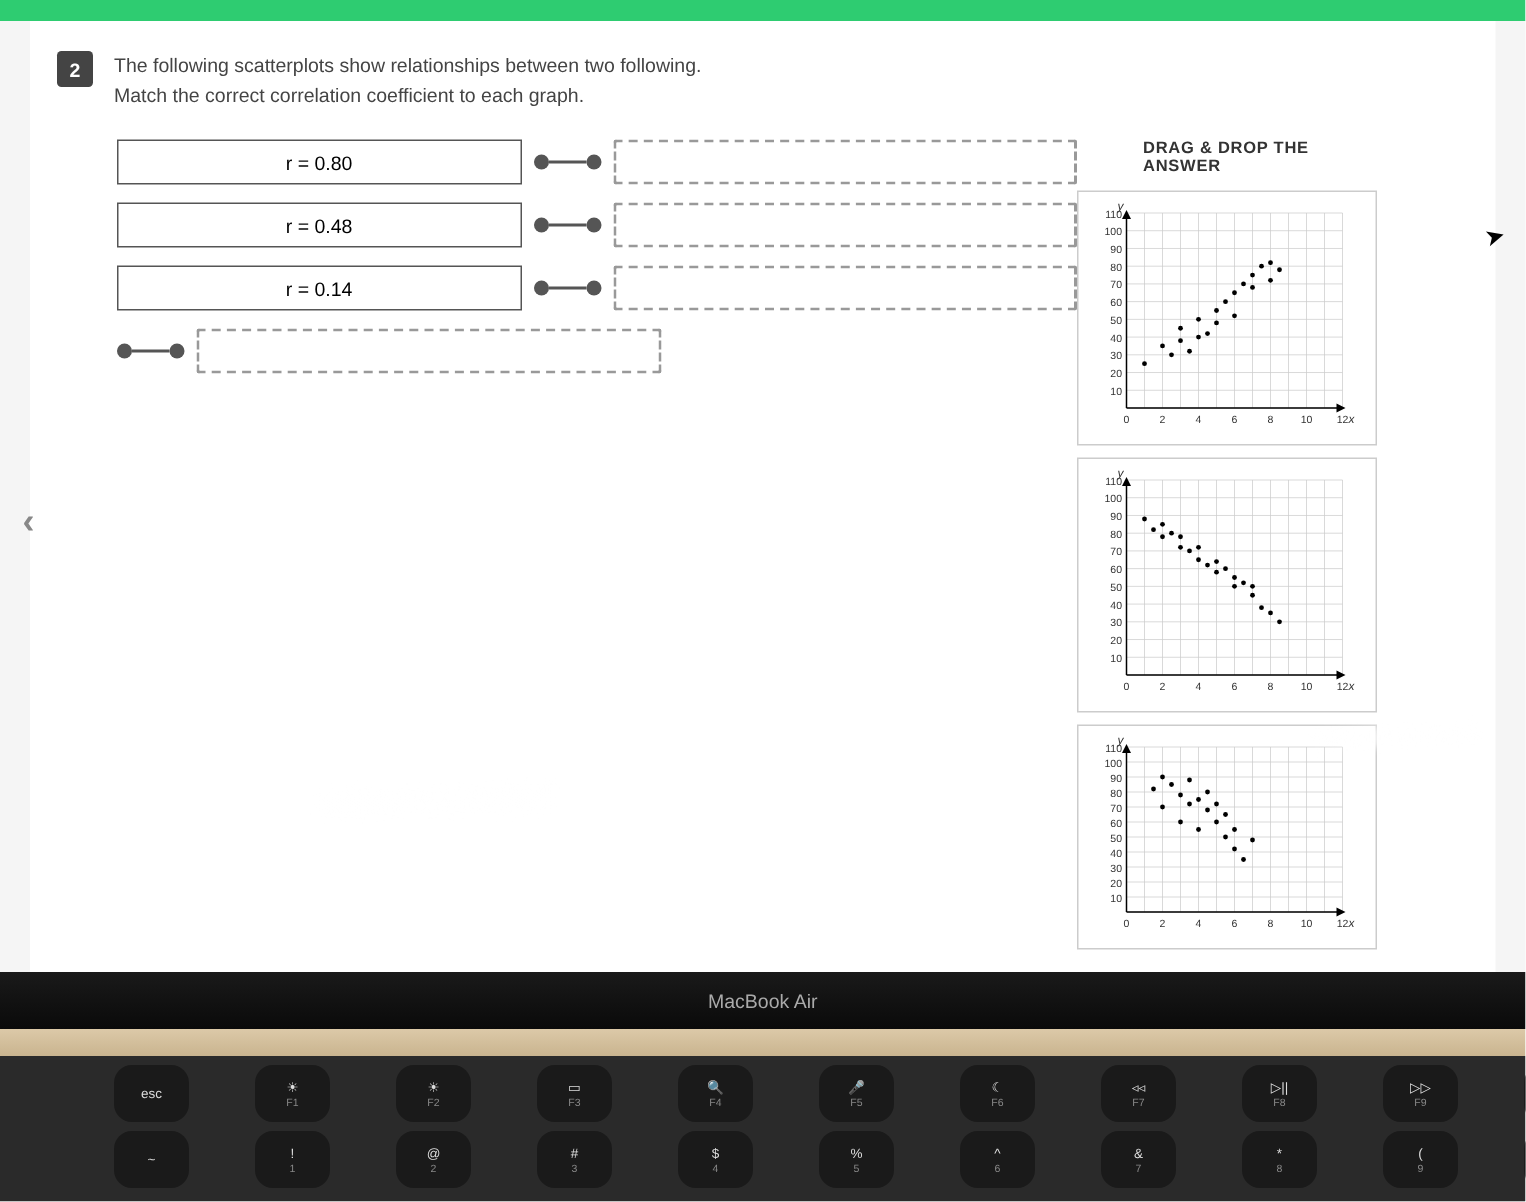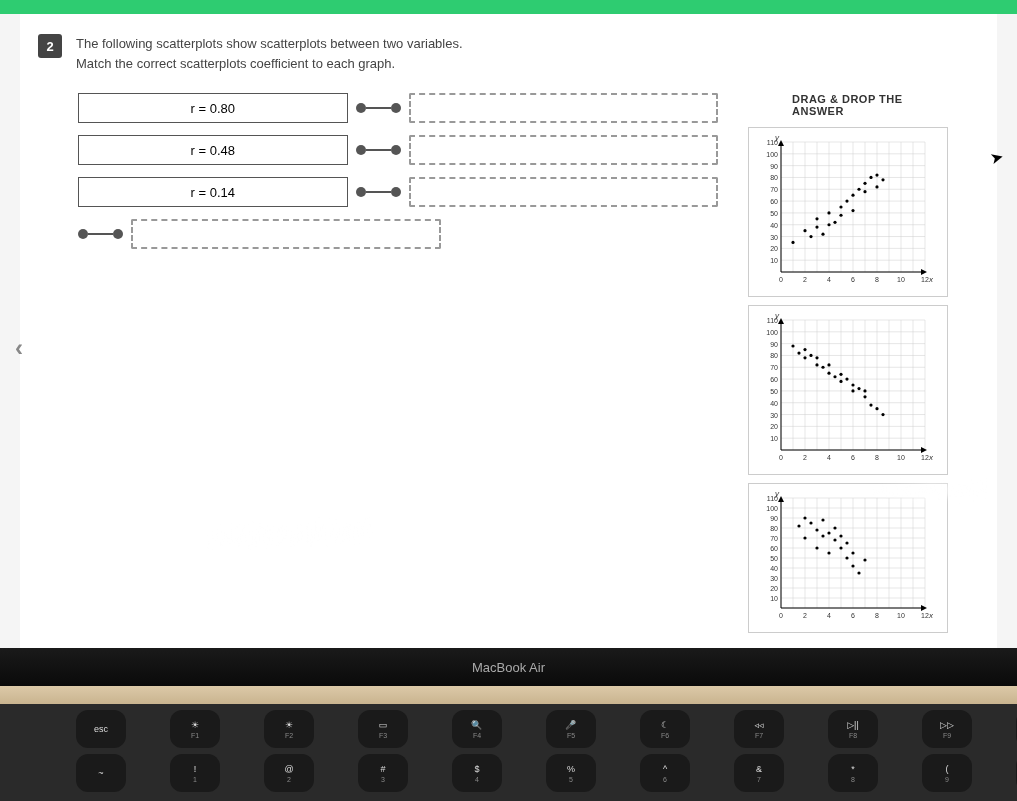--- a/index.html
+++ b/index.html
@@ -41,21 +41,20 @@
       border-radius: 3px;
       flex-shrink: 0;
     }
     .qtext {
       font-size: 13px;
       color: #444;
       line-height: 1.5;
     }
     .match-area {
       display: flex;
-      gap: 30px;
       padding-left: 40px;
     }
     .left-col {
       display: flex;
       flex-direction: column;
       gap: 12px;
       width: 640px;
     }
     .match-row {
       display: flex;
@@ -198,22 +197,22 @@
 
 <div class="top-bar"></div>
 
 <div class="content">
 
   <div class="nav-chevron">‹</div>
 
   <div class="question-header">
     <div class="qnum">2</div>
     <div class="qtext">
-      <div>The following scatterplots show scatterplots between two variables.</div>
-      <div>Match the correct scatterplots coefficient to each graph.</div>
+      <div>The following scatterplots show relationships between two following.</div>
+      <div>Match the correct correlation coefficient to each graph.</div>
     </div>
   </div>
 
   <div class="match-area">
 
     <div class="left-col">
       <div class="match-row">
         <div class="option-box">r = 0.80</div>
         <div class="connector">
           <span class="dot"></span>

